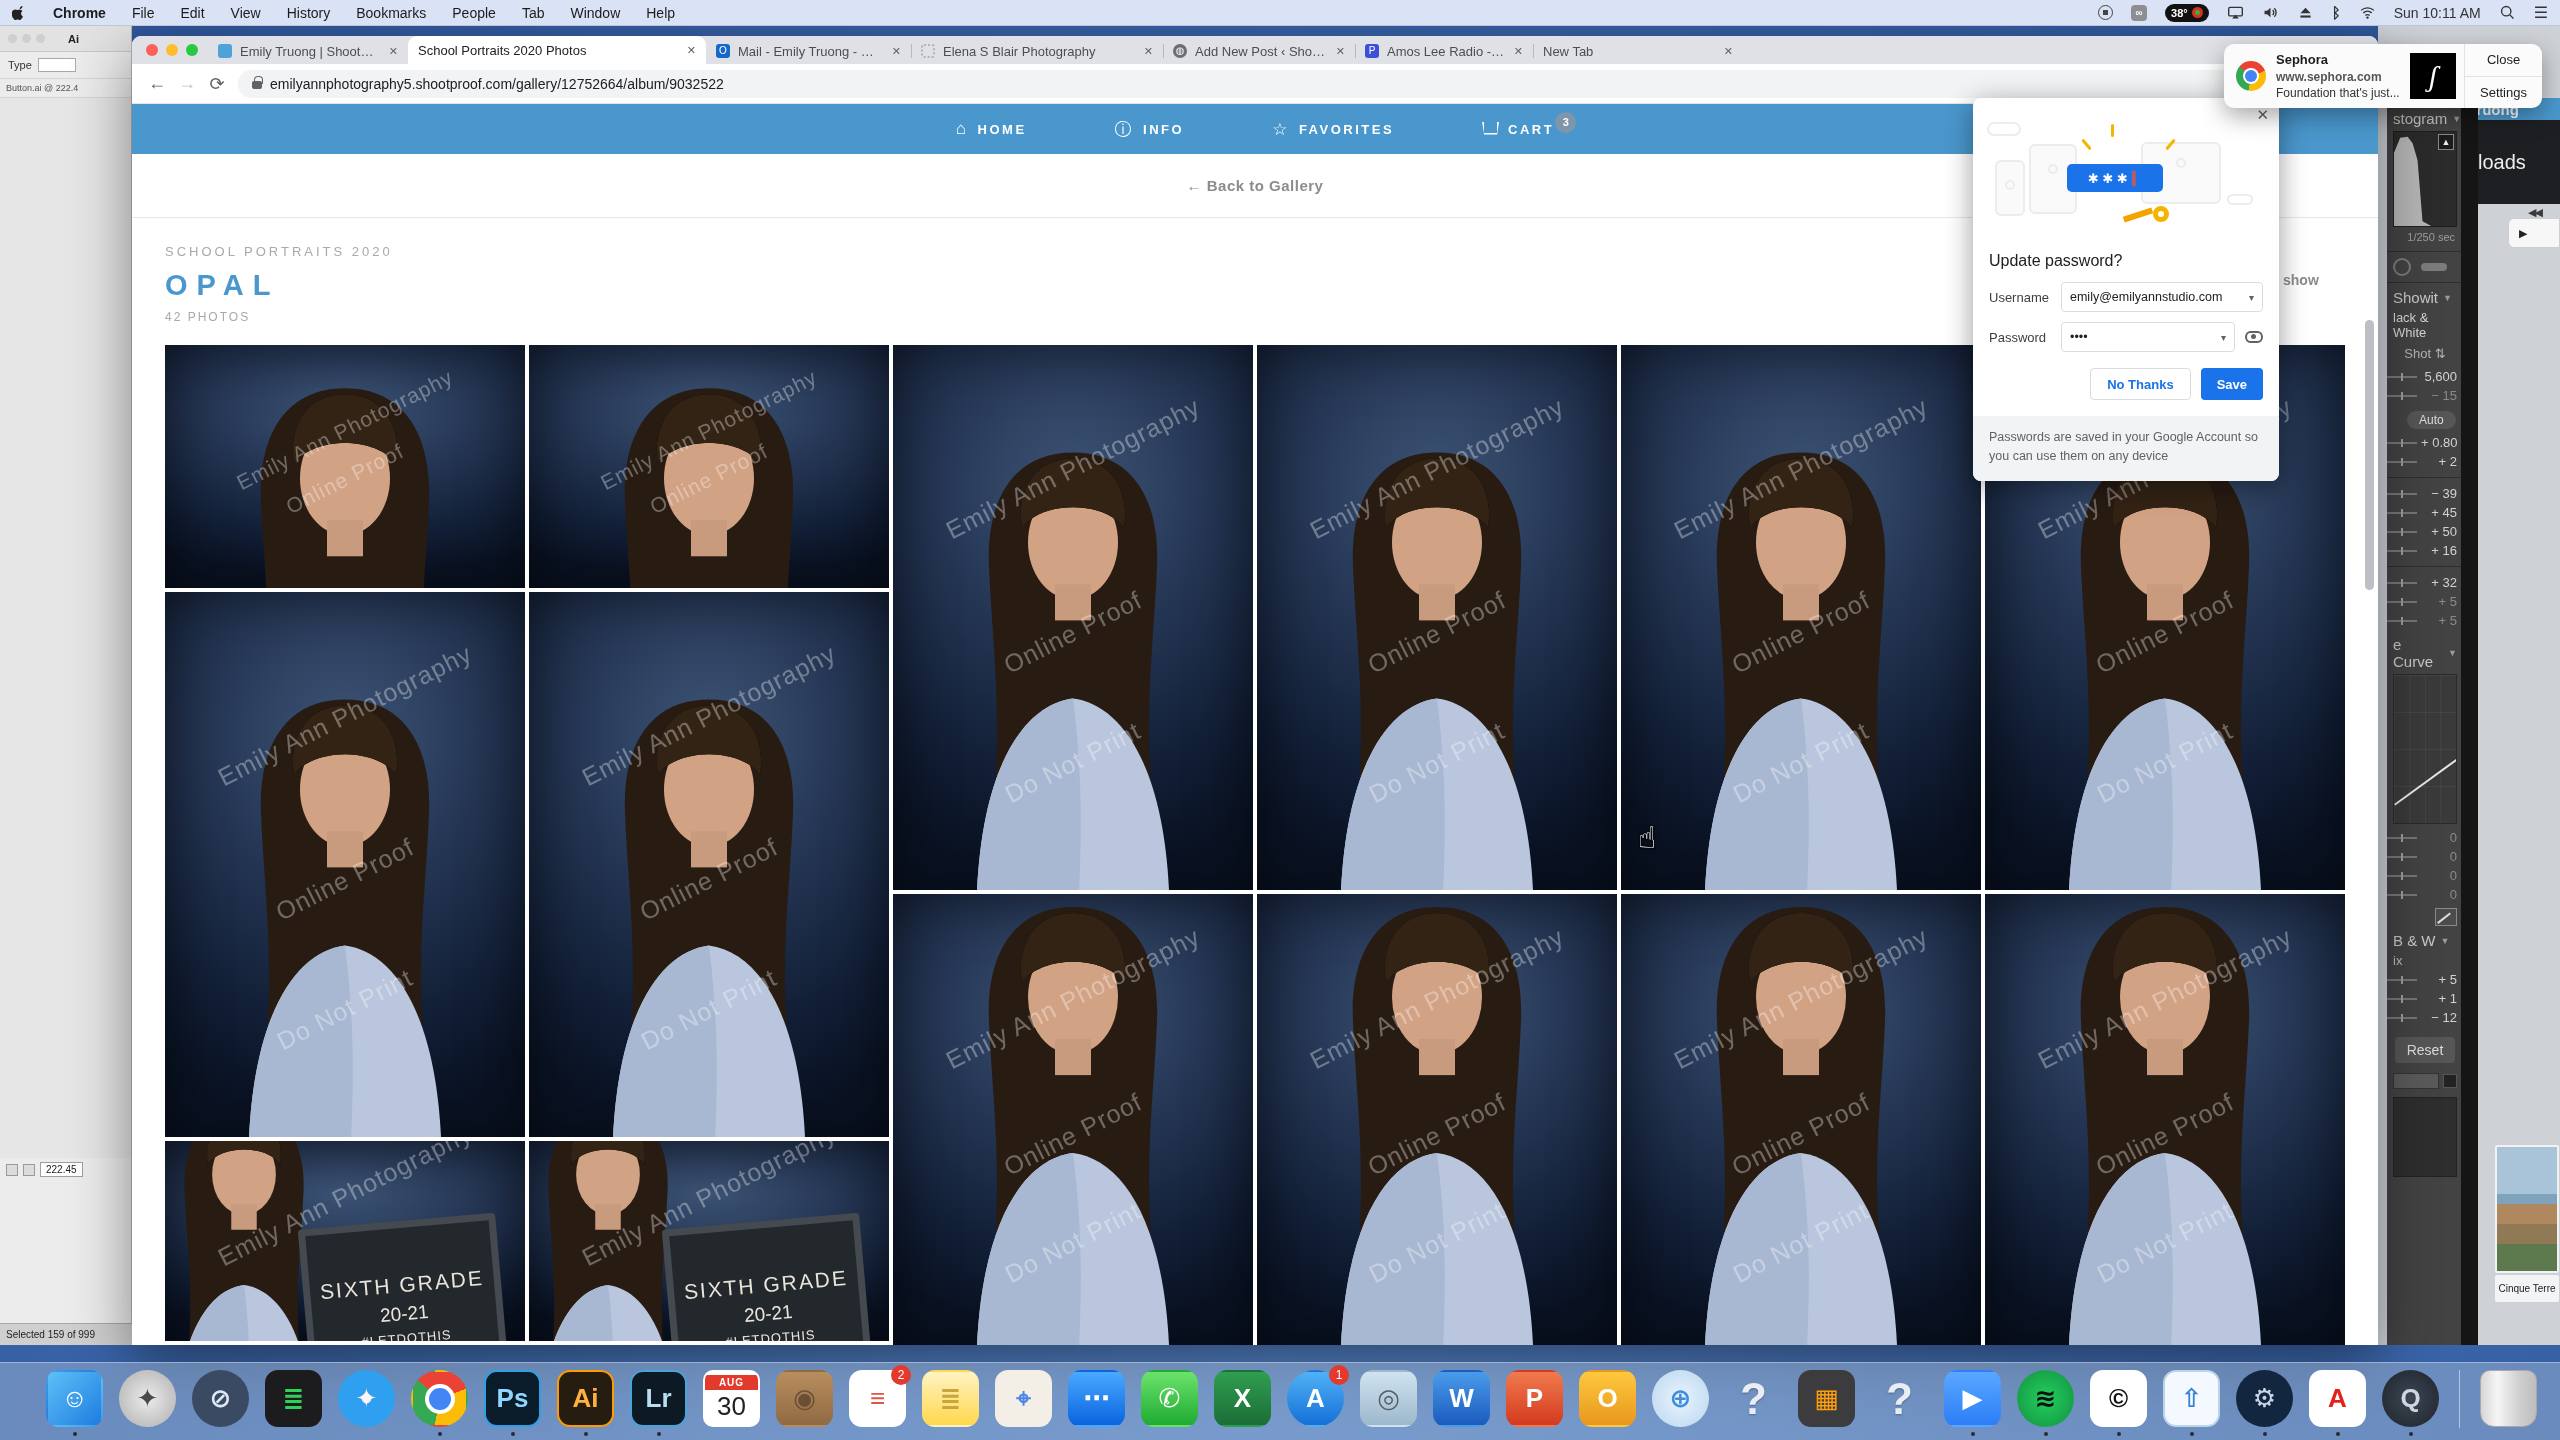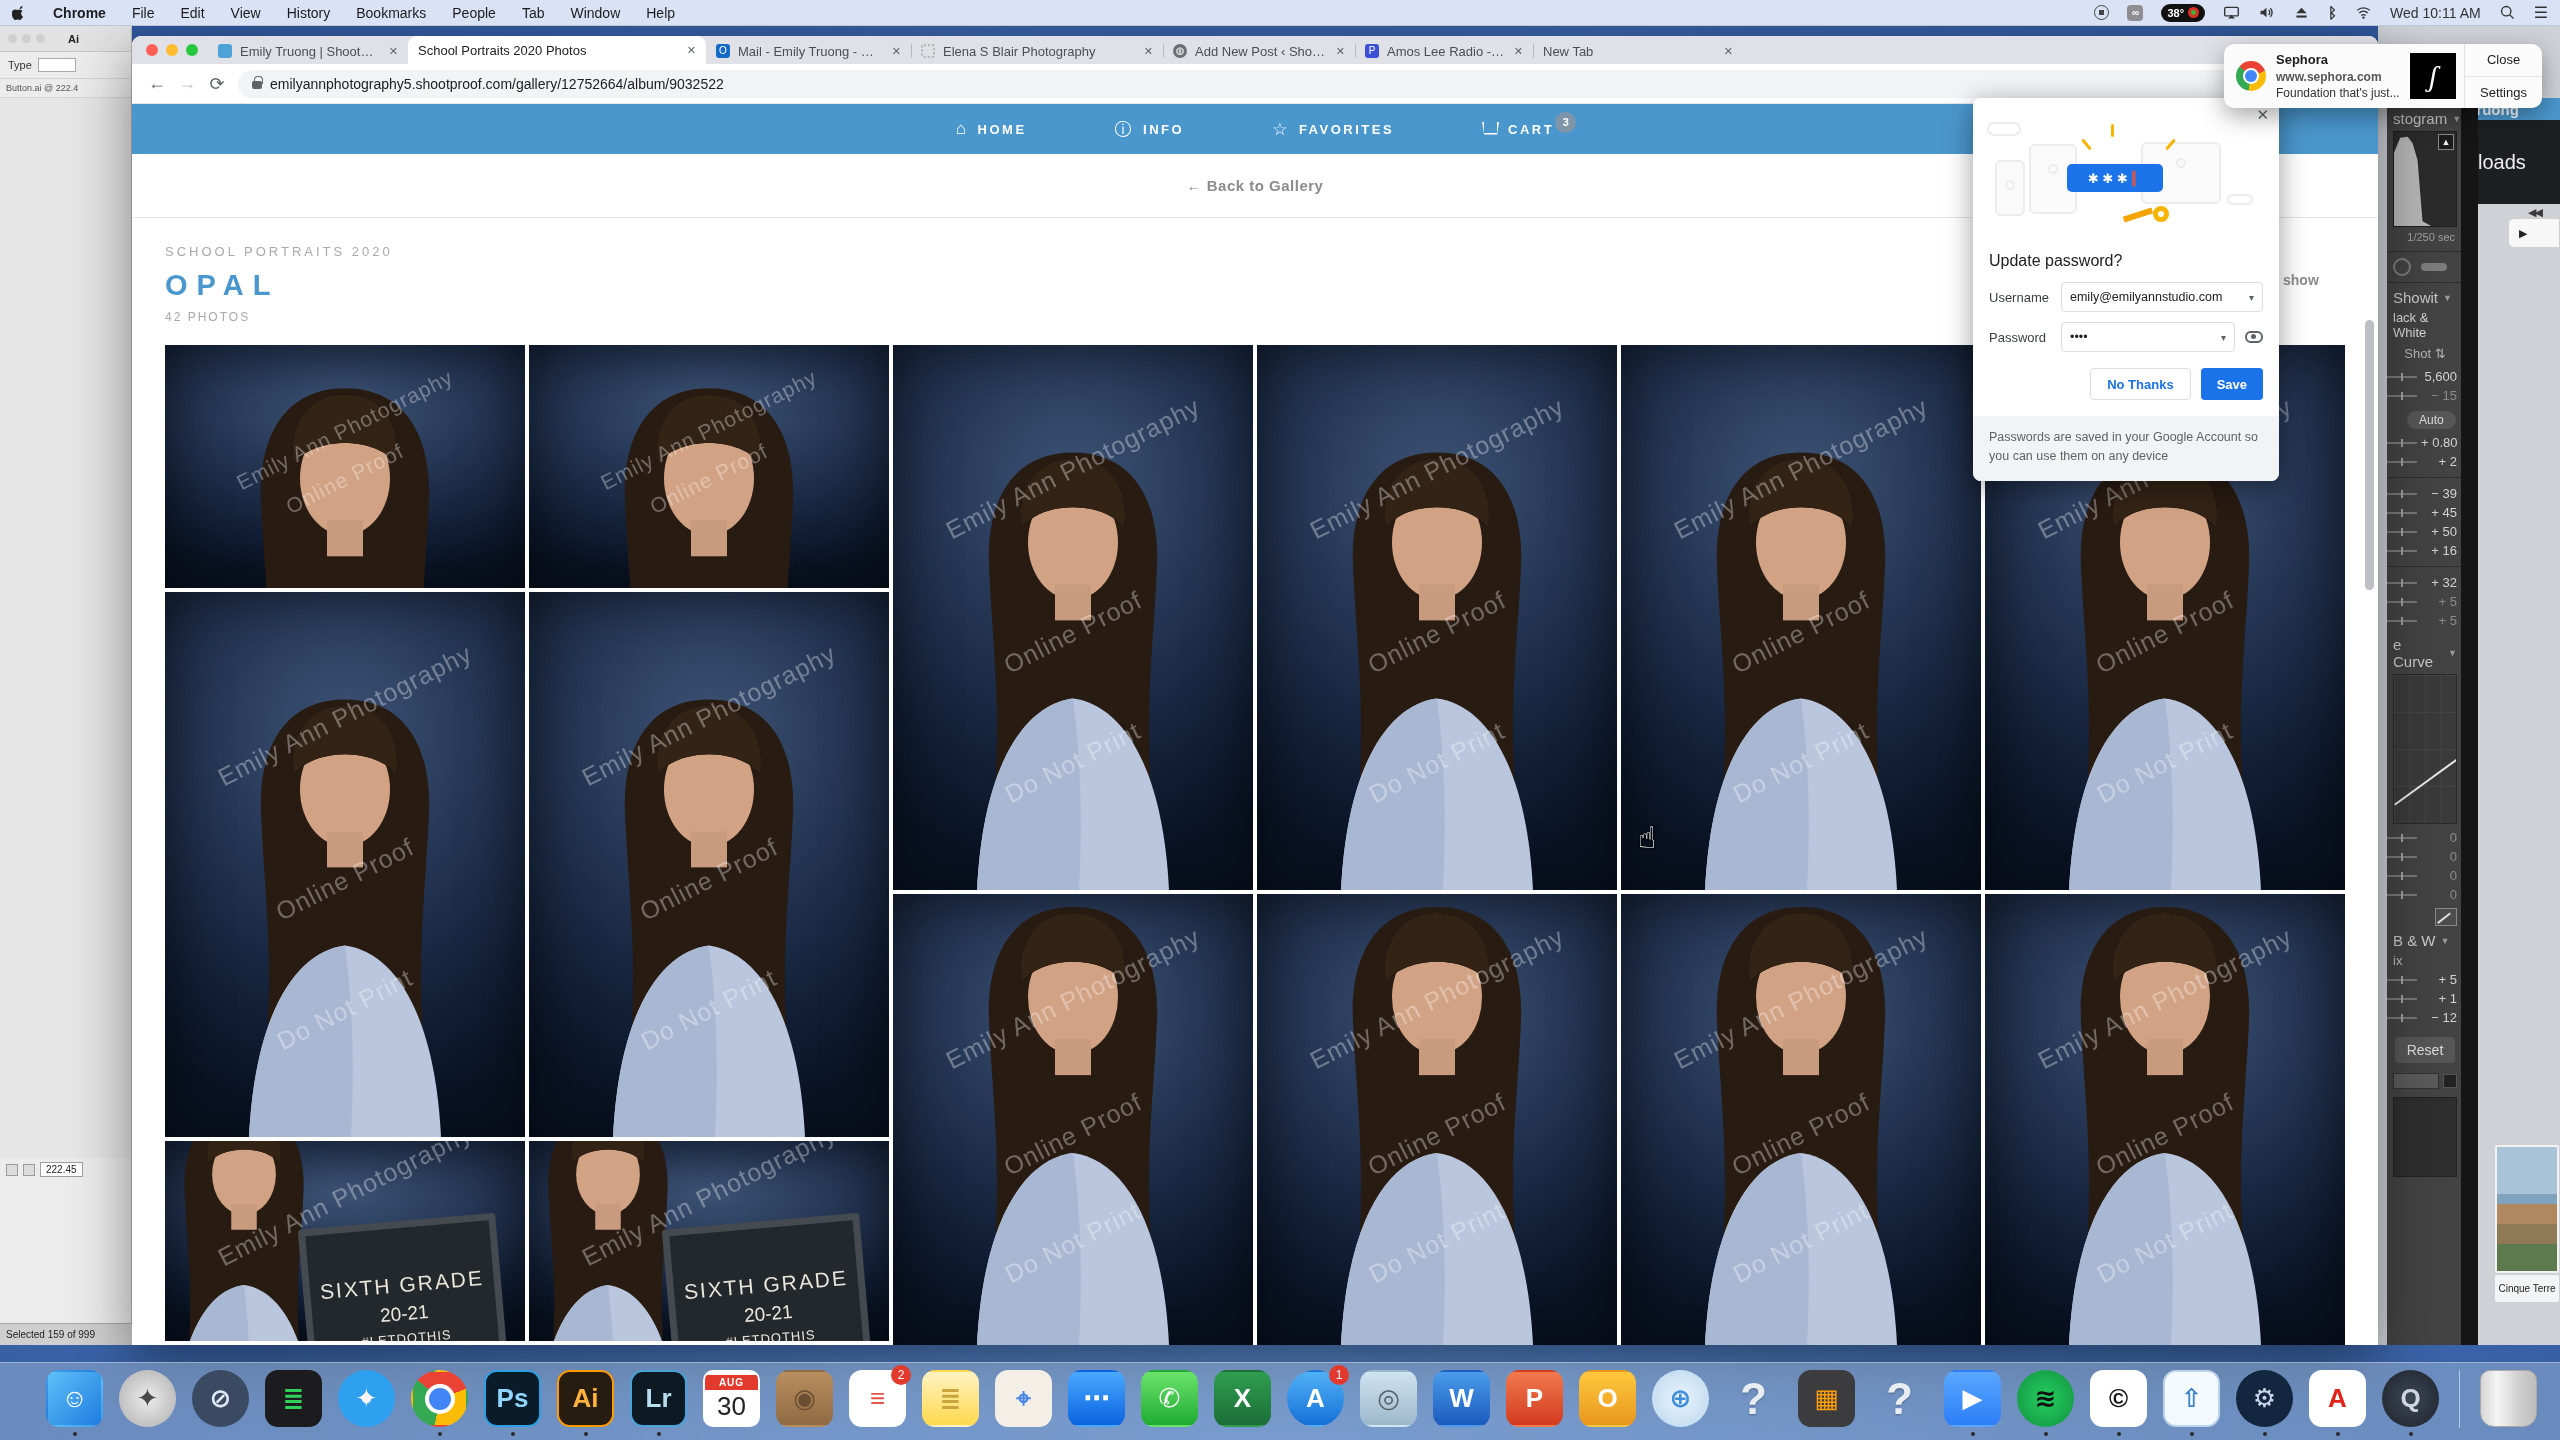--- a/index.html
+++ b/index.html
@@ -294,21 +294,21 @@
           <rect x="4" y="13.5" width="12" height="2.5" fill="#333" stroke="none"></rect>
         </svg>
     </span>
     <span class="mi" style="font-size:15px;font-weight:bold;">ᛒ</span>
     <span class="mi">
       <svg class="svgic" viewBox="0 0 20 20">
           <path d="M2.5 7.5 A11 11 0 0 1 17.5 7.5 M5 10.5 A7.5 7.5 0 0 1 15 10.5 M7.5 13.5 A4 4 0 0 1 12.5 13.5"></path>
           <circle cx="10" cy="16" r="1.4" fill="#333" stroke="none"></circle>
         </svg>
     </span>
-    <span class="clock">Wed 10:11 AM</span>
+    <span class="clock">Sun 10:11 AM</span>
     <span class="mi">
       <svg class="svgic" viewBox="0 0 20 20">
           <circle cx="8.5" cy="8.5" r="5.5"></circle>
           <path d="M12.8 12.8 L17 17"></path>
         </svg>
     </span>
     <span class="mi" style="font-size:16px;">☰</span>
   </div>
 </div>
 

